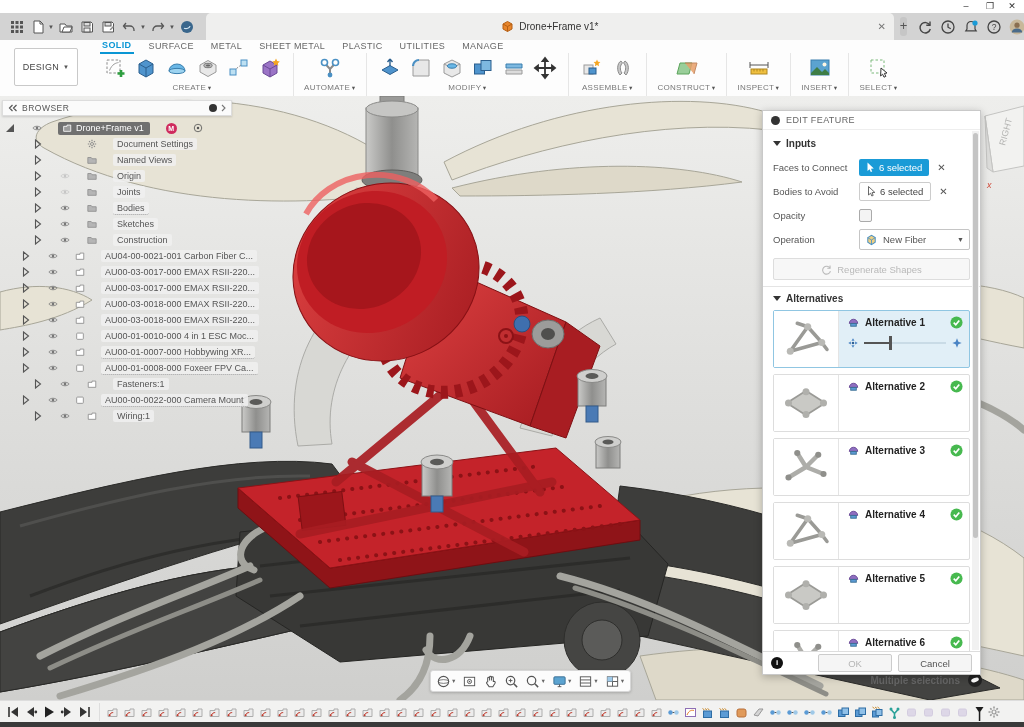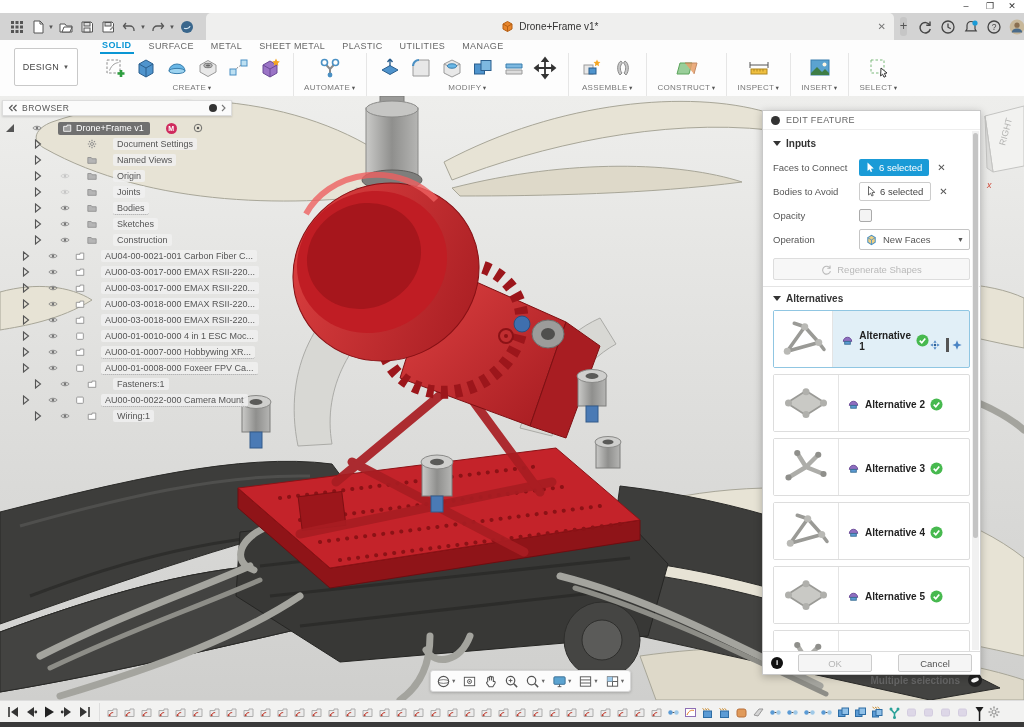--- a/index.html
+++ b/index.html
@@ -80,38 +80,38 @@
   .chip-x{margin-left:8px;color:#555;font-size:10px;}
   .checkbox{width:11px;height:11px;border:1px solid #aaa;border-radius:2px;background:#f4f4f4;}
   .opsel{flex:1;height:19px;border:1px solid #c5c5c5;border-radius:2px;background:#fff;display:flex;align-items:center;gap:5px;padding:0 5px;}
   .opsel .opcaret{margin-left:auto;font-size:7px;color:#555;}
   #regen-btn{margin:7px 0 4px;height:20px;border:1px solid #ddd;border-radius:2px;background:#f7f7f7;color:#b9b9b9;display:flex;align-items:center;justify-content:center;gap:5px;font-size:9.5px;}
   .divider{height:1px;background:#e4e4e4;margin:6px -10px;}
   .altrow{border:1px solid #ddd;border-radius:2px;background:#fff;height:56px;display:flex;margin-bottom:6px;}
   .altrow.sel{background:#e1eff7;border-color:#90c6e2;}
   .altthumb{width:64px;border-right:1px solid #e4e4e4;display:flex;align-items:center;justify-content:center;background:#fff;}
   .altthumb svg{width:56px;height:46px;}
-  .altmain{flex:1;padding:5px 6px 2px 8px;display:flex;flex-direction:row;}
+  .altmain{flex:1;padding:5px 6px 2px 8px;display:flex;flex-direction:column;}
   .alttop{display:flex;align-items:center;gap:5px;}
   .alt-ic svg{width:13px;height:13px;}
   .altname{font-size:10px;font-weight:bold;color:#222;flex:1;}
   .chk svg{width:13px;height:13px;}
   .slider{display:flex;align-items:center;margin-top:8px;gap:2px;}
   .slider .sic svg{width:12px;height:12px;}
   .strack{flex:1;height:2px;background:#c9dbe6;position:relative;margin:0 3px;}
   .strack .done{position:absolute;left:0;top:0;height:2px;width:30%;background:#555;}
   .shandle{position:absolute;left:30%;top:-6px;width:3px;height:14px;background:#555;}
   #panel-scroll{position:absolute;right:1px;top:20px;bottom:24px;width:7px;background:#f1f1f1;}
   #panel-scroll .thumb{position:absolute;left:1px;right:1px;top:2px;height:78%;background:#c4c4c4;border-radius:3px;}
   #panel-footer{position:absolute;left:0;right:0;bottom:0;height:22px;border-top:1px solid #ddd;display:flex;align-items:center;padding:0 8px;gap:6px;}
   #info-ic{width:12px;height:12px;border-radius:50%;background:#111;color:#fff;font-size:8px;font-weight:bold;text-align:center;line-height:12px;}
   #panel-footer .spacer{flex:1;}
   .pbtn{min-width:52px;height:16px;border:1px solid #ccc;border-radius:2px;background:#f5f5f5;font-size:9.5px;display:flex;align-items:center;justify-content:center;padding:0 10px;}
   .pbtn.disabled{color:#b5b5b5;}
-  .pbtn.normal{color:#555;margin-left:20px;}
+  .pbtn.normal{color:#555;}
 
   
   #status{position:absolute;right:64px;top:579px;z-index:2;font-size:10px;font-weight:bold;color:#666;}
   #status-ic{position:absolute;right:42px;top:577px;z-index:2;width:14px;height:14px;border-radius:50%;background:#222;}
   #status-ic::after{content:"";position:absolute;left:3px;top:5px;width:8px;height:4px;border-radius:50%;background:#fff;transform:rotate(-20deg);}
 
   
   #navbar{position:absolute;left:430px;top:574px;height:20px;background:#fcfcfc;border:1px solid #d8d8d8;border-radius:3px;box-shadow:0 1px 3px rgba(0,0,0,.2);display:flex;align-items:center;padding:0 5px;gap:6px;z-index:2;}
   .nic{display:flex;align-items:center;gap:2px;}
   .nic svg{width:15px;height:15px;}
@@ -996,21 +996,21 @@
           <span class="checkbox"></span>
         </div>
 
         <div class="frow">
           <span class="flabel">Operation</span>
           <span class="opsel">
             <svg width="13" height="13" viewBox="0 0 14 14">
                 <path d="M3 5 L7 2.5 L11 5 V10 L7 12.5 L3 10 Z" fill="#f0d080" stroke="#4a90c4" stroke-width="1.1"></path>
                 <path d="M3 5 L7 7.5 L11 5 M7 7.5 V12.5" fill="none" stroke="#4a90c4" stroke-width=".9"></path>
               </svg>
-            <span>New Faces</span>
+            <span>New Fiber</span>
             <span class="opcaret">▼</span>
           </span>
         </div>
 
         <div id="regen-btn">
           <svg width="11" height="11" viewBox="0 0 14 14">
               <path d="M11.5 5.5 A5 5 0 1 0 12 9" fill="none" stroke="#b9b9b9" stroke-width="1.4"></path>
               <path d="M11.5 2 v3.5 h-3.5" fill="none" stroke="#b9b9b9" stroke-width="1.4"></path>
             </svg>
           <span>Regenerate Shapes</span>

